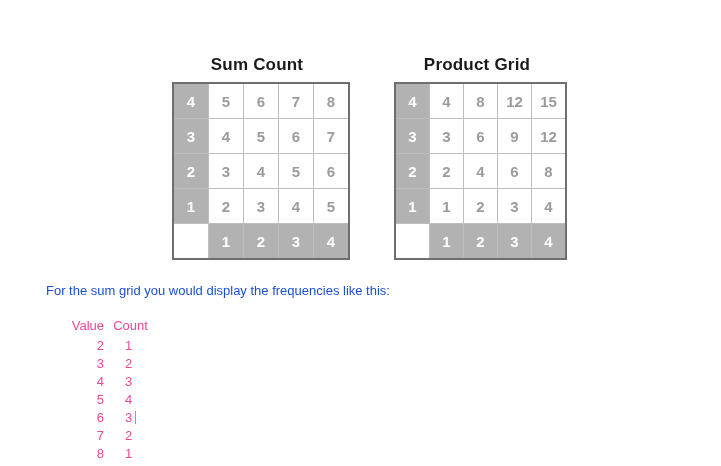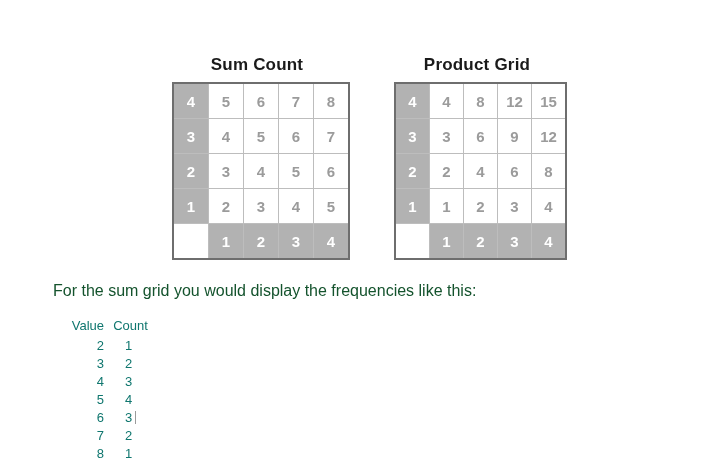--- a/index.html
+++ b/index.html
@@ -70,39 +70,39 @@
     color: #9b9b9b;
   }
   td.corner-cell {
     background: #ffffff;
     color: #ffffff;
   }
 
   
   #intro-sentence {
     position: absolute;
-    left: 53px;
+    left: 46px;
     top: 282px;
-    font-size: 16px;
-    color: #14532d;
+    font-size: 13px;
+    color: #1d4ed8;
     white-space: nowrap;
     line-height: 17px;
   }
 
   
   #freq-table {
     position: absolute;
     left: 62px;
     top: 317px;
     border-collapse: collapse;
   }
   #freq-table th, #freq-table td {
     font-size: 13px;
     font-weight: normal;
-    color: #0f766e;
+    color: #ec4899;
     text-align: right;
     padding: 0;
     line-height: 18px;
     height: 18px;
   }
   #freq-table th { padding-bottom: 2px; }
   #freq-table .col-value { width: 42px; }
   #freq-table .col-count { width: 53px; text-align: center; }
 
   .count-cell { position: relative; }

